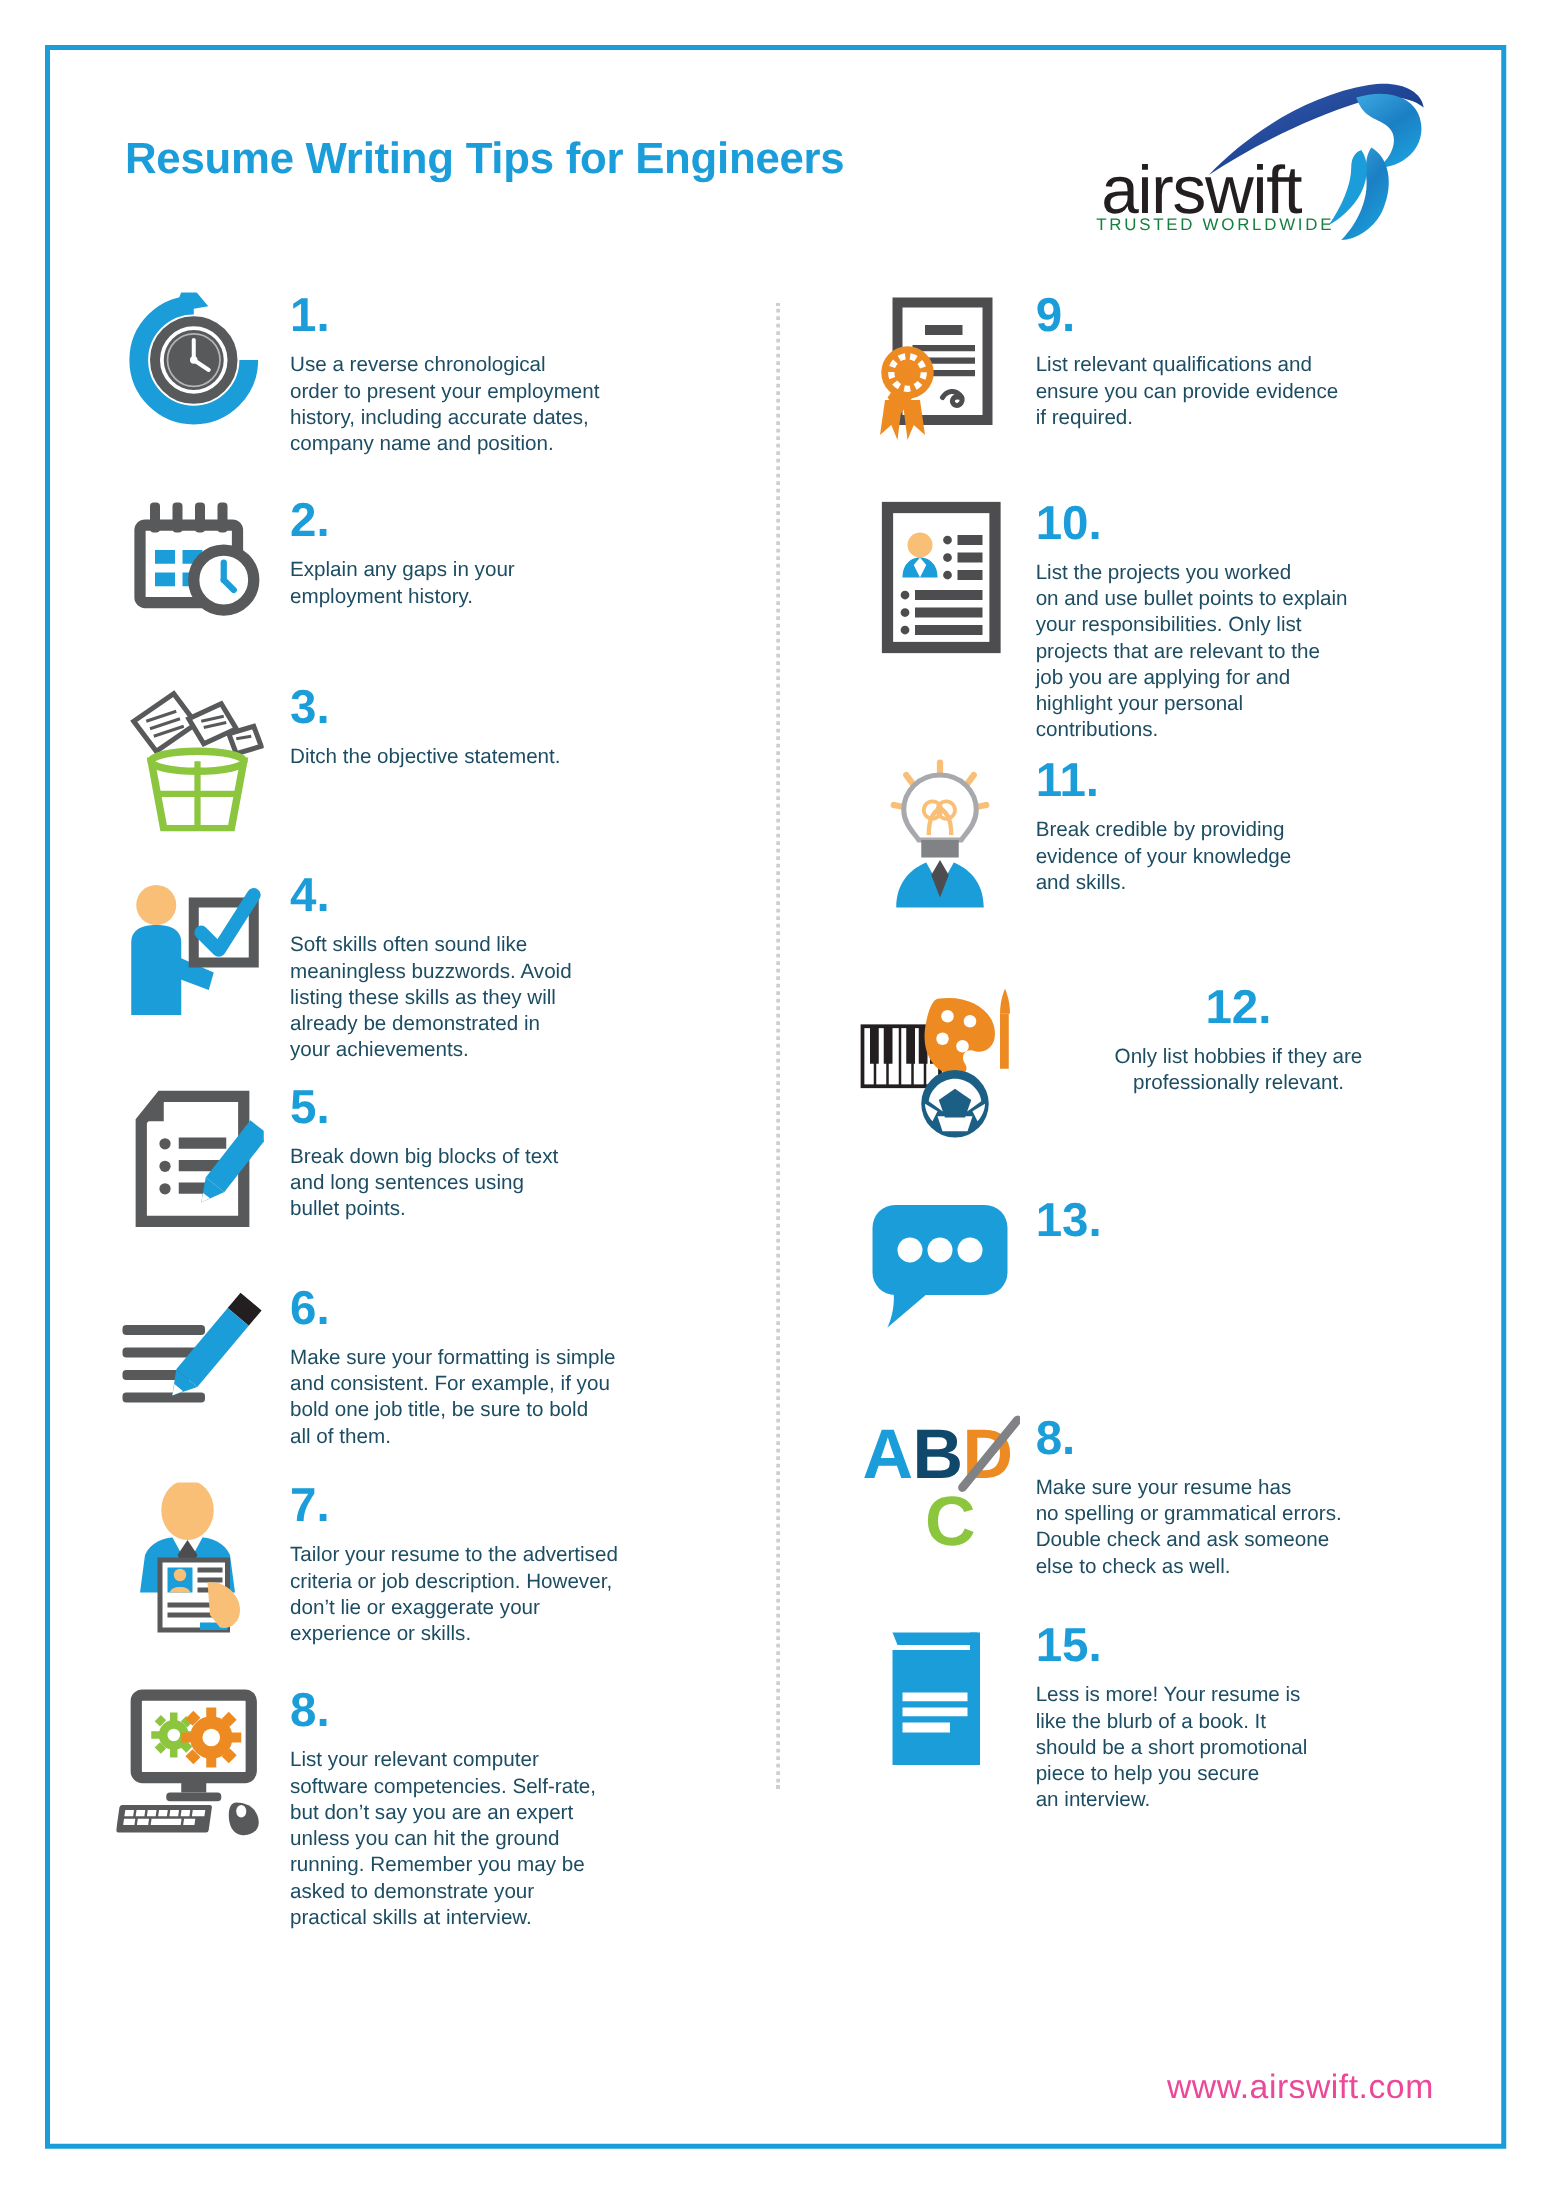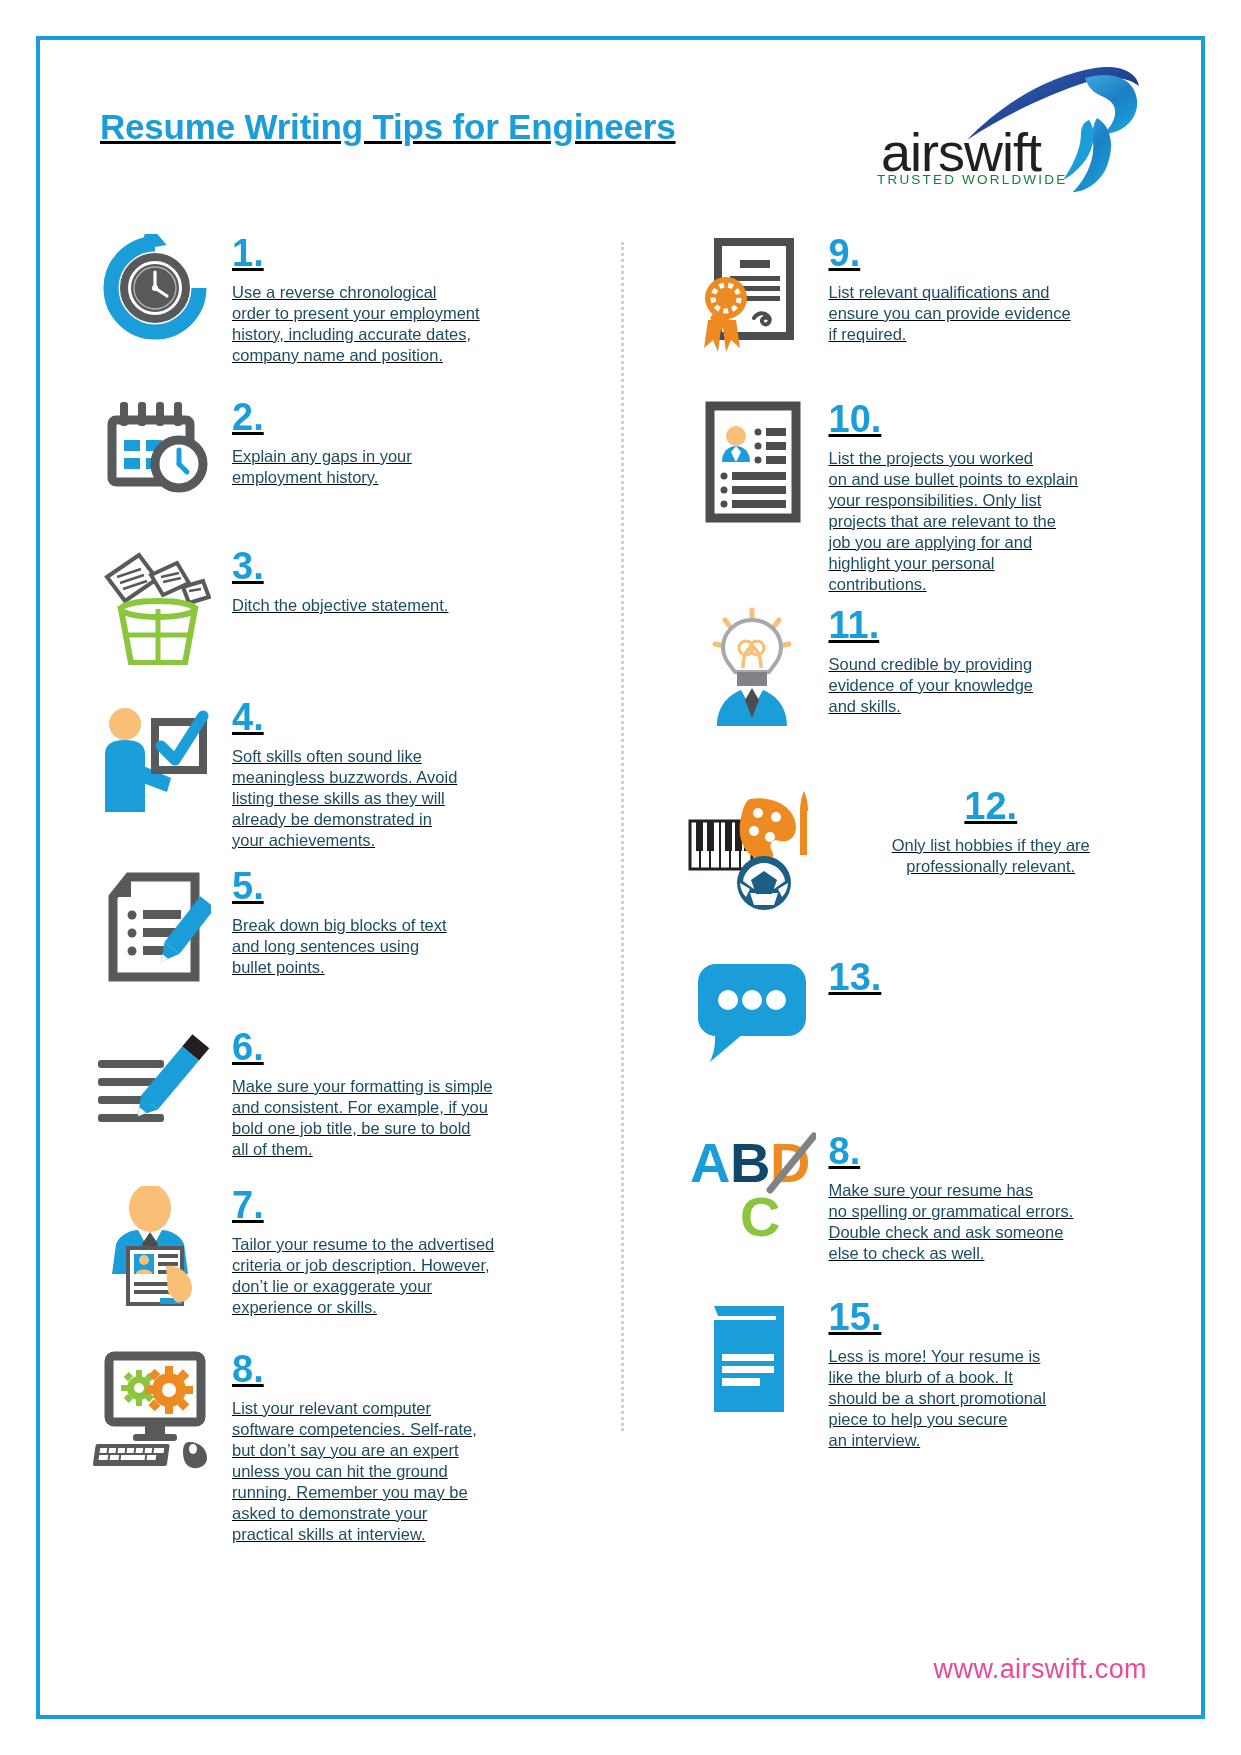--- a/index.html
+++ b/index.html
@@ -16,21 +16,20 @@
     background: #ffffff;
     padding: 36px;
   }
   .frame {
     position: relative;
     width: 100%;
     height: 100%;
     border: 4px solid #1b9dd9;
     background: #ffffff;
     padding: 40px 48px 38px 48px;
-    text-decoration: underline;
   }
   
   .header {
     display: flex;
     align-items: flex-start;
     justify-content: space-between;
     height: 140px;
     padding: 28px 12px 0 12px;
   }
   .title {
@@ -474,21 +473,21 @@
               <path d="M50 62 C50 48 54 44 59 40 C64 44 68 48 68 62" fill="none" stroke="#f9bf77" stroke-width="3.5"></path>
               <circle cx="53" cy="42" r="7" fill="none" stroke="#f9bf77" stroke-width="3"></circle>
               <circle cx="64" cy="42" r="7" fill="none" stroke="#f9bf77" stroke-width="3"></circle>
               <rect x="44" y="66" width="30" height="14" fill="#808285"></rect>
               <path d="M24 120 C24 98 38 88 48 84 L59 104 L70 84 C80 88 94 98 94 120 Z" fill="#1b9dd9"></path>
               <polygon points="59,82 66,94 59,112 52,94" fill="#4d4d4f"></polygon>
             </svg>
           </div>
           <div class="tip-body">
             <div class="tip-num">11.</div>
-            <div class="tip-text">Sound credible by providing
+            <div class="tip-text">Break credible by providing
 evidence of your knowledge
 and skills.</div>
           </div>
         </div>
 
         <div class="tip" style="min-height:165px;text-align:center;">
           <div class="tip-icon">
             <svg width="128" height="124" viewBox="0 0 128 124">
               <rect x="2" y="34" width="62" height="48" fill="#ffffff" stroke="#231f20" stroke-width="3"></rect>
               <g stroke="#231f20" stroke-width="2">

